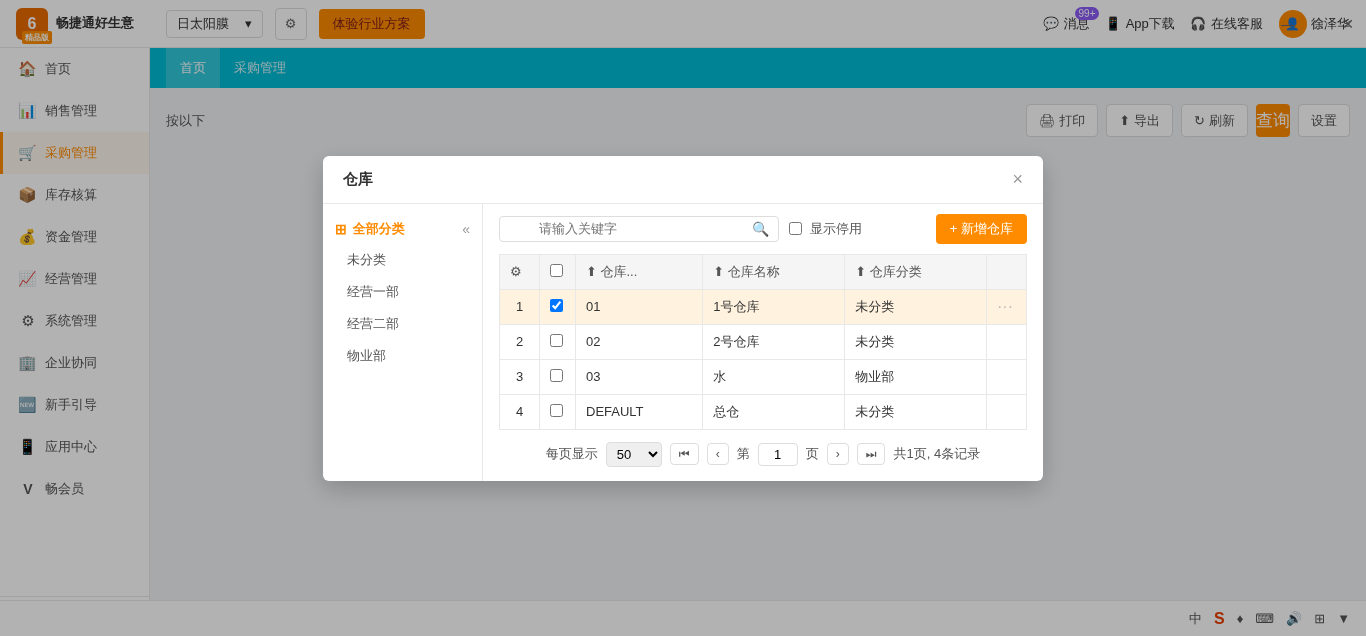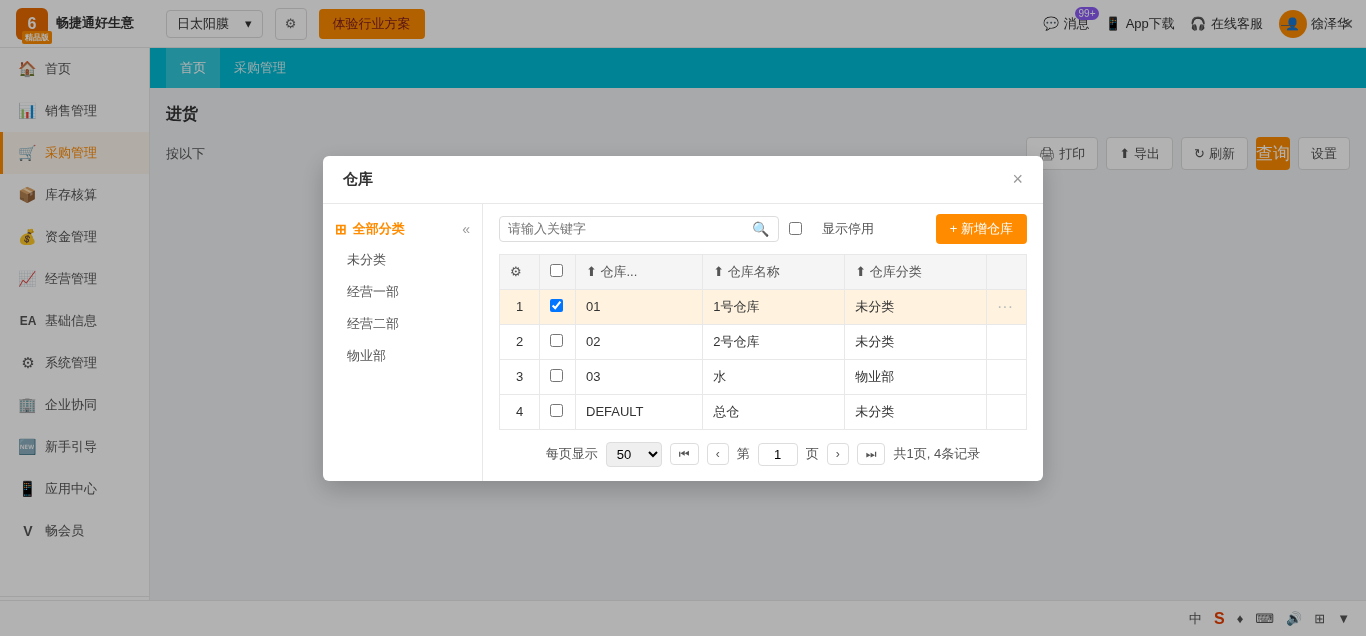--- a/index.html
+++ b/index.html
@@ -221,24 +221,25 @@
       border: 1px solid #ddd; border-radius: 4px;
       padding: 4px 8px;
       flex: 1;
       max-width: 280px;
       background: #fff;
     }
     .search-input-wrap input {
       border: none; outline: none; flex: 1;
       font-size: 13px; color: #333;
       background: transparent;
+      margin-left: 31px;
     }
     .search-icon { color: #999; font-size: 14px; }
     .checkbox-label {
-      display: flex; align-items: center; gap: 20px;
+      display: flex; align-items: center; gap: 8px;
       color: #555; font-size: 13px; cursor: pointer;
     }
     .add-btn {
       margin-left: auto;
       background: #ff8c00;
       color: #fff;
       border: none; border-radius: 4px;
       padding: 6px 14px;
       cursor: pointer; font-size: 13px;
       display: flex; align-items: center; gap: 4px;
@@ -459,24 +460,20 @@
     </div>
     <div class="sidebar-item">
       <span class="sidebar-icon">💰</span>
       <span>资金管理</span>
     </div>
     <div class="sidebar-item">
       <span class="sidebar-icon">📈</span>
       <span>经营管理</span>
     </div>
     <div class="sidebar-item">
-      <span class="sidebar-icon" style="font-size:12px; font-weight:bold; color:#555;">EA</span>
-      <span>基础信息</span>
-    </div>
-    <div class="sidebar-item">
       <span class="sidebar-icon">⚙</span>
       <span>系统管理</span>
     </div>
     <div class="sidebar-item">
       <span class="sidebar-icon">🏢</span>
       <span>企业协同</span>
     </div>
     <div class="sidebar-item">
       <span class="sidebar-icon">🆕</span>
       <span>新手引导</span>
@@ -496,21 +493,20 @@
   </div>
 
   <div class="main-content">
 
     <div class="sub-nav">
       <div class="sub-nav-item active">首页</div>
       <div class="sub-nav-item">采购管理</div>
     </div>
 
     <div class="page-content">
-      <div class="page-title">进货</div>
       <div class="bg-toolbar">
         <div class="filter-section">
           <span>按以下</span>
         </div>
         <div class="bg-actions">
           <button class="action-btn">
             <span>🖨</span>
             <span>打印</span>
           </button>
           <button class="action-btn">

